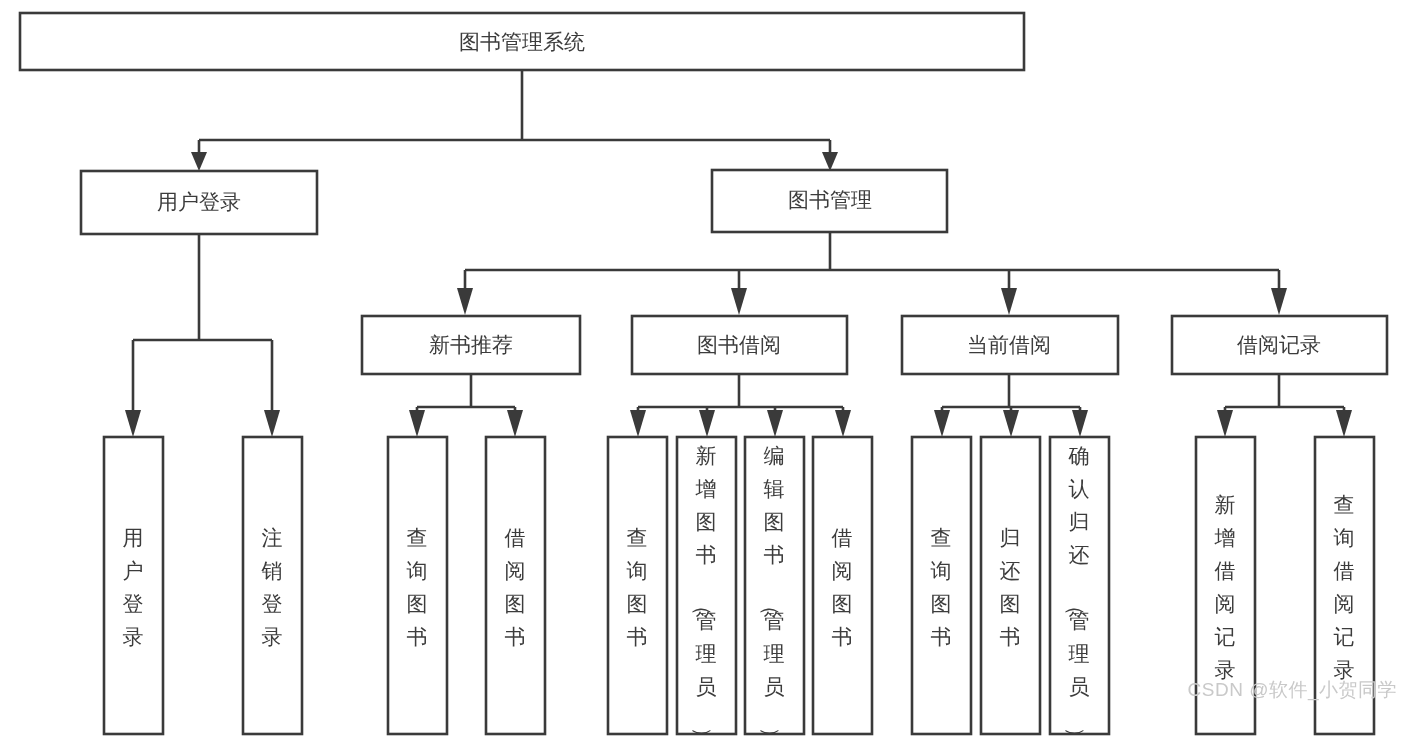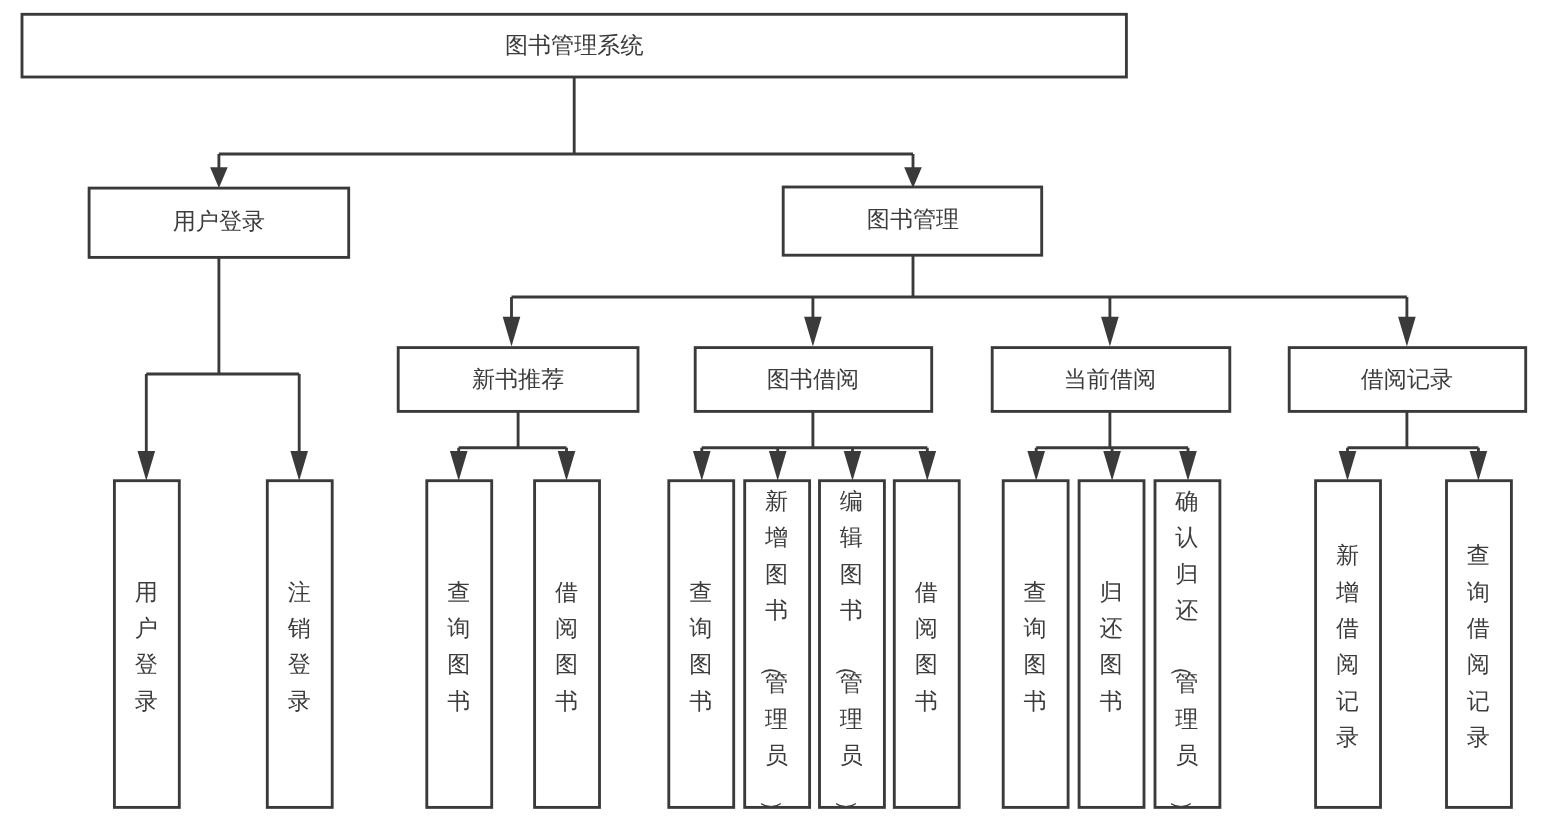--- a/index.html
+++ b/index.html
@@ -230,13 +230,14 @@
       <text class="node-label-v leaf-vtext" x="1225" y="512.24"><tspan x="1225" dy="0">新</tspan><tspan x="1225" dy="33">增</tspan><tspan x="1225" dy="33">借</tspan><tspan x="1225" dy="33">阅</tspan><tspan x="1225" dy="33">记</tspan><tspan x="1225" dy="33">录</tspan></text>
     </g>
 
     <g>
       <rect class="node-box" x="1315" y="437" width="59" height="297"></rect>
       <text class="node-label-v leaf-vtext" x="1344" y="512.24"><tspan x="1344" dy="0">查</tspan><tspan x="1344" dy="33">询</tspan><tspan x="1344" dy="33">借</tspan><tspan x="1344" dy="33">阅</tspan><tspan x="1344" dy="33">记</tspan><tspan x="1344" dy="33">录</tspan></text>
     </g>
 
   </svg>
 
+  <div class="watermark-text">CSDN @软件_小贺同学</div>
 </div>
 
 </body></html>

